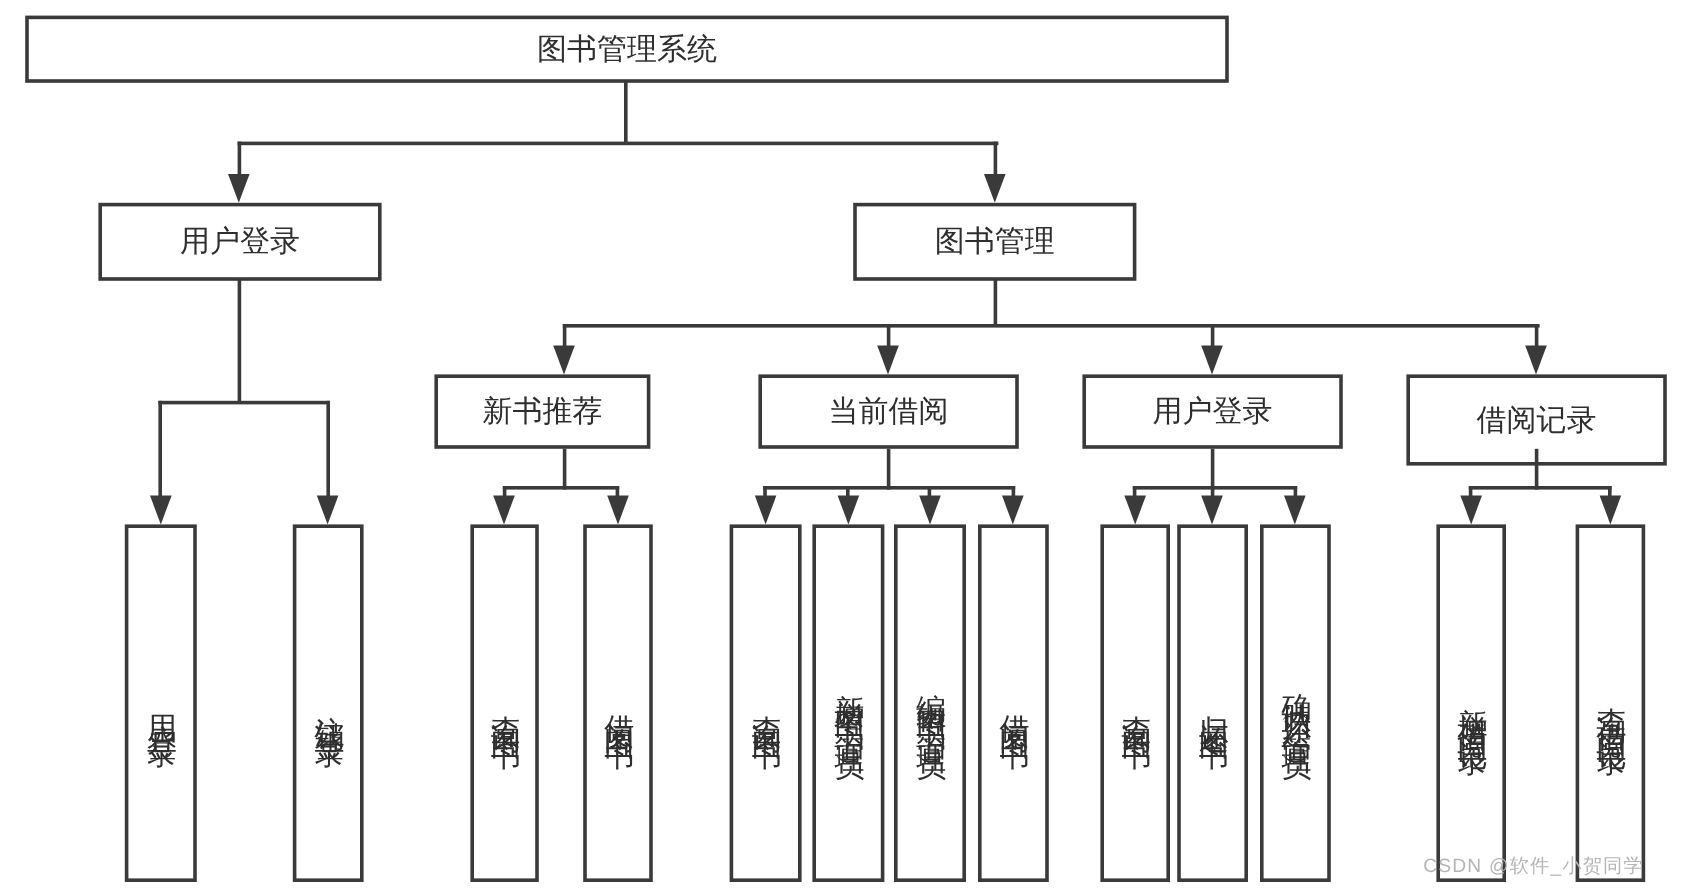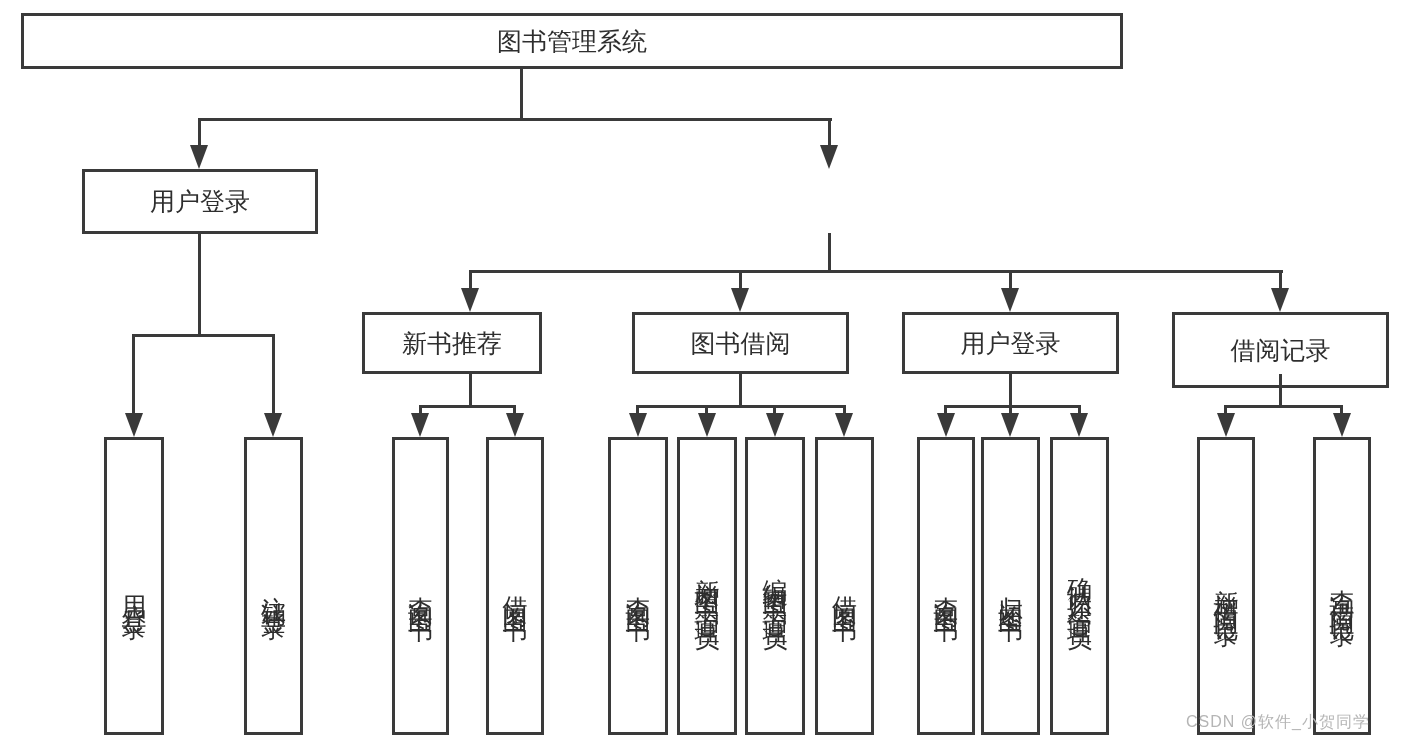--- a/index.html
+++ b/index.html
@@ -56,33 +56,36 @@
     color:var(--watermark);
     z-index:10;
     white-space:nowrap;
   }
 </style>
 </head>
 <body>
 
 <div class="canvas">
 
-  <div class="node h" style="left:21px;top:13px;width:1102px;height:56px">
+  <div class="node h" style="left:21px;top:13px;width:1003px;height:56px">
     <span class="lbl">图书管理系统</span>
   </div>
 
   <div class="vline" style="left:520px;top:68px;width:3px;height:52px"></div>
   <div class="hline" style="left:198px;top:118px;width:634px;height:3px"></div>
   <div class="vline" style="left:198px;top:118px;width:3px;height:29px"></div>
   <div class="vline" style="left:828px;top:118px;width:3px;height:29px"></div>
   <div class="arrow" style="left:190px;top:145px"></div>
   <div class="arrow" style="left:820px;top:145px"></div>
 
   <div class="node h" style="left:82px;top:169px;width:236px;height:65px">
     <span class="lbl">用户登录</span>
+  </div>
+  <div class="node h" style="left:711px;top:169px;width:236px;height:65px">
+    <span class="lbl">图书管理</span>
   </div>
 
   <div class="vline" style="left:198px;top:233px;width:3px;height:103px"></div>
   <div class="hline" style="left:132px;top:334px;width:143px;height:3px"></div>
   <div class="vline" style="left:132px;top:334px;width:3px;height:80px"></div>
   <div class="vline" style="left:272px;top:334px;width:3px;height:80px"></div>
   <div class="arrow" style="left:125px;top:413px"></div>
   <div class="arrow" style="left:264px;top:413px"></div>
 
   <div class="vline" style="left:828px;top:233px;width:3px;height:39px"></div>
@@ -93,21 +96,21 @@
   <div class="vline" style="left:1279px;top:270px;width:3px;height:20px"></div>
   <div class="arrow" style="left:461px;top:288px"></div>
   <div class="arrow" style="left:731px;top:288px"></div>
   <div class="arrow" style="left:1001px;top:288px"></div>
   <div class="arrow" style="left:1271px;top:288px"></div>
 
   <div class="node h" style="left:362px;top:312px;width:180px;height:62px">
     <span class="lbl">新书推荐</span>
   </div>
   <div class="node h" style="left:632px;top:312px;width:217px;height:62px">
-    <span class="lbl">图书借阅</span>
+    <span class="lbl">当前借阅</span>
   </div>
   <div class="node h" style="left:902px;top:312px;width:217px;height:62px">
     <span class="lbl">用户登录</span>
   </div>
   <div class="node h" style="left:1172px;top:312px;width:217px;height:76px">
     <span class="lbl">借阅记录</span>
   </div>
 
   <div class="vline" style="left:469px;top:374px;width:3px;height:34px"></div>
   <div class="hline" style="left:419px;top:405px;width:97px;height:3px"></div>

